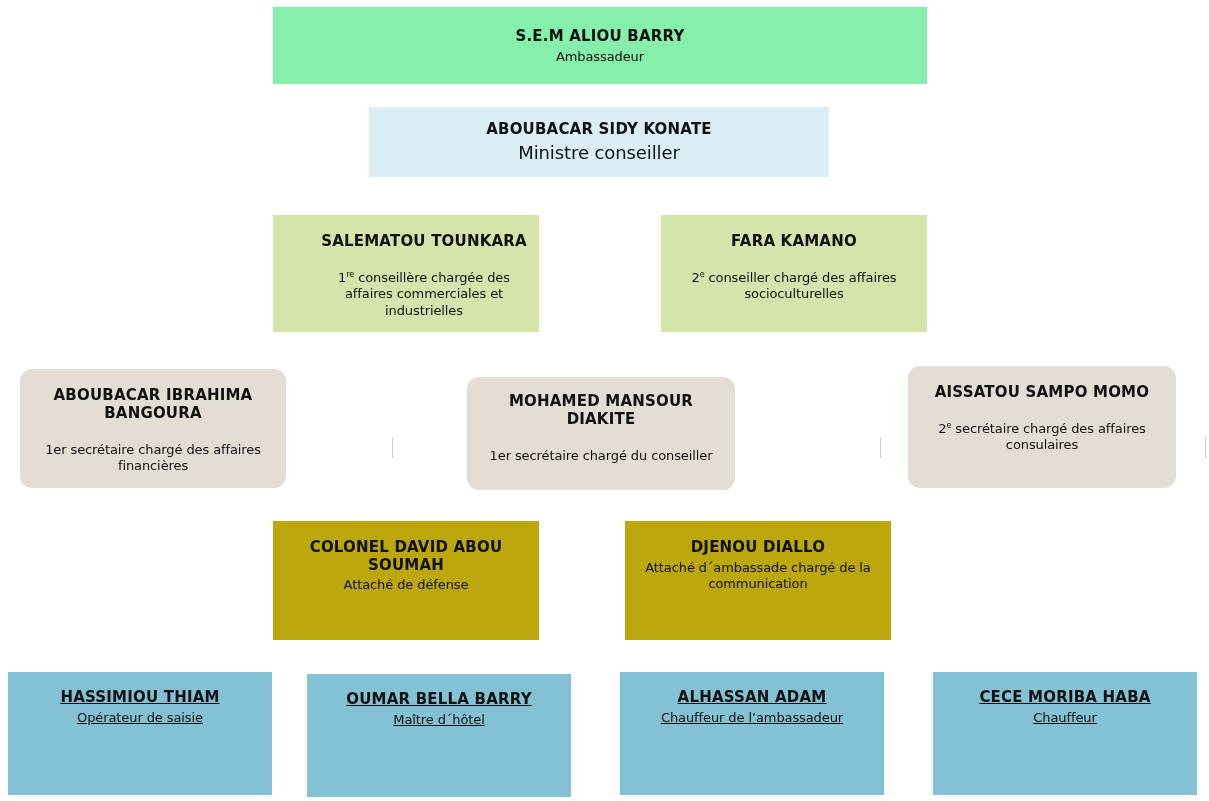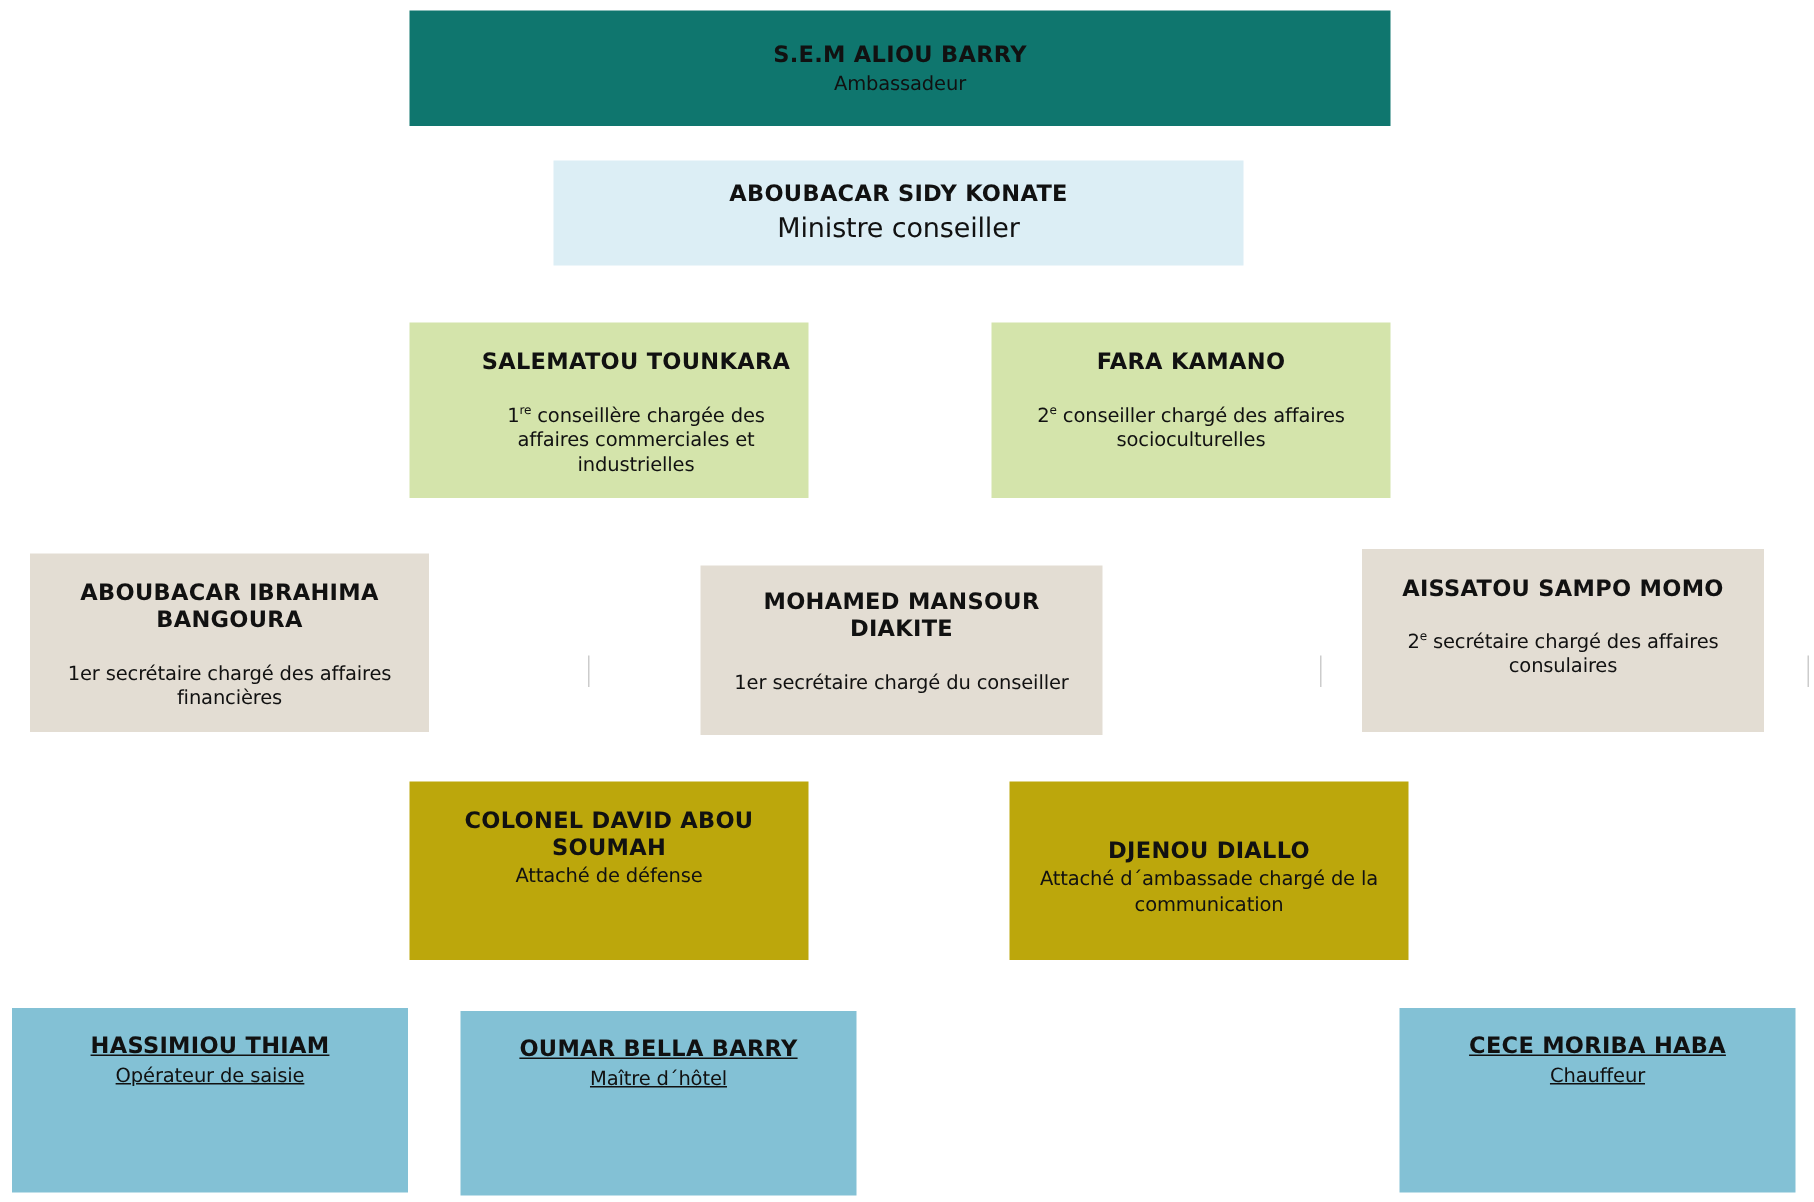--- a/index.html
+++ b/index.html
@@ -47,24 +47,24 @@
     letter-spacing: -0.1px;
     white-space: pre-line;
   }
   .node .role sup {
     font-size: 0.62em;
     vertical-align: super;
     line-height: 0;
   }
 
   
-  .c-cream  { background: #0f766e; }
+  .c-cream  { background: #86efac; }
   .c-blue   { background: #dceef5; }
   .c-green  { background: #d4e4ab; }
-  .c-beige  { background: #e3ddd3; }
+  .c-beige  { background: #e3ddd3; border-radius: 12px; }
   .c-olive  { background: #bca70c; }
   .c-teal   { background: #83c1d5; text-decoration: underline; }
 
   
   .connector {
     position: absolute;
     width: 1px;
     background: #cccccc;
   }
 </style>
@@ -120,34 +120,38 @@
 
   <div class="connector" style="left:392px; top:437px; height:21px;"></div>
   <div class="connector" style="left:880px; top:437px; height:21px;"></div>
   <div class="connector" style="left:1205px; top:437px; height:21px;"></div>
 
   <div class="node c-olive" style="left:273px; top:521px; width:266px; height:119px; padding-top:18px;">
     <div class="name">COLONEL DAVID ABOU SOUMAH</div>
     <div class="role">Attaché de défense</div>
   </div>
 
-  <div class="node c-olive" style="left:673px; top:521px; width:266px; height:119px; padding-top:18px;justify-content:center;">
+  <div class="node c-olive" style="left:625px; top:521px; width:266px; height:119px; padding-top:18px;">
     <div class="name">DJENOU DIALLO</div>
     <div class="role">Attaché d´ambassade chargé de la communication</div>
   </div>
 
   <div class="node c-teal" style="left:8px; top:672px; width:264px; height:123px; padding-top:17px;">
     <div class="name">HASSIMIOU THIAM</div>
     <div class="role">Opérateur de saisie</div>
   </div>
 
   <div class="node c-teal" style="left:307px; top:674px; width:264px; height:123px; padding-top:17px;">
     <div class="name">OUMAR BELLA BARRY</div>
     <div class="role">Maître d´hôtel</div>
   </div>
 
+  <div class="node c-teal" style="left:620px; top:672px; width:264px; height:123px; padding-top:17px;">
+    <div class="name">ALHASSAN ADAM</div>
+    <div class="role">Chauffeur de l’ambassadeur</div>
+  </div>
 
   <div class="node c-teal" style="left:933px; top:672px; width:264px; height:123px; padding-top:17px;">
     <div class="name">CECE MORIBA HABA</div>
     <div class="role">Chauffeur</div>
   </div>
 
 </div>
 
 </body></html>

